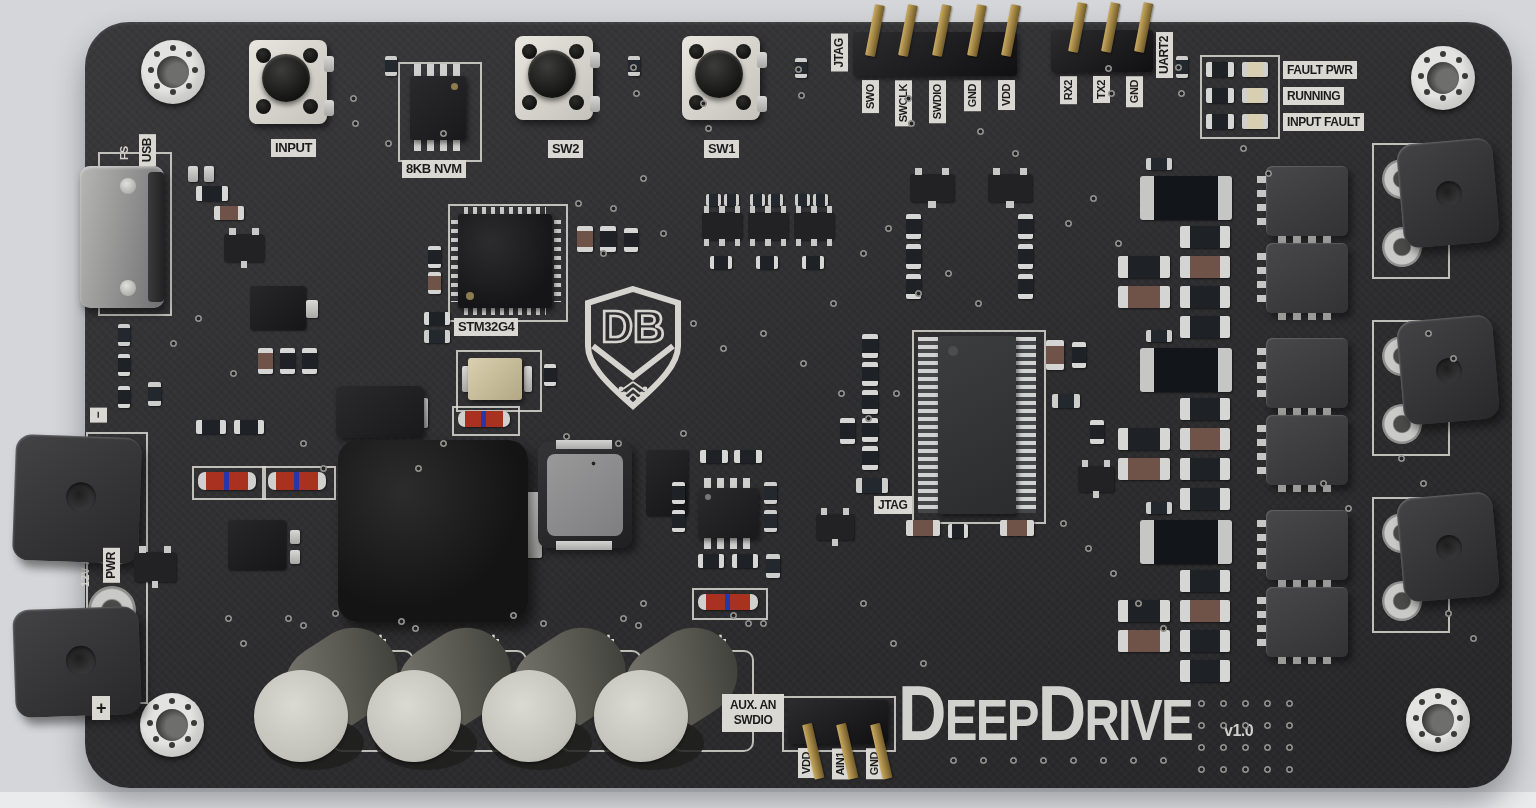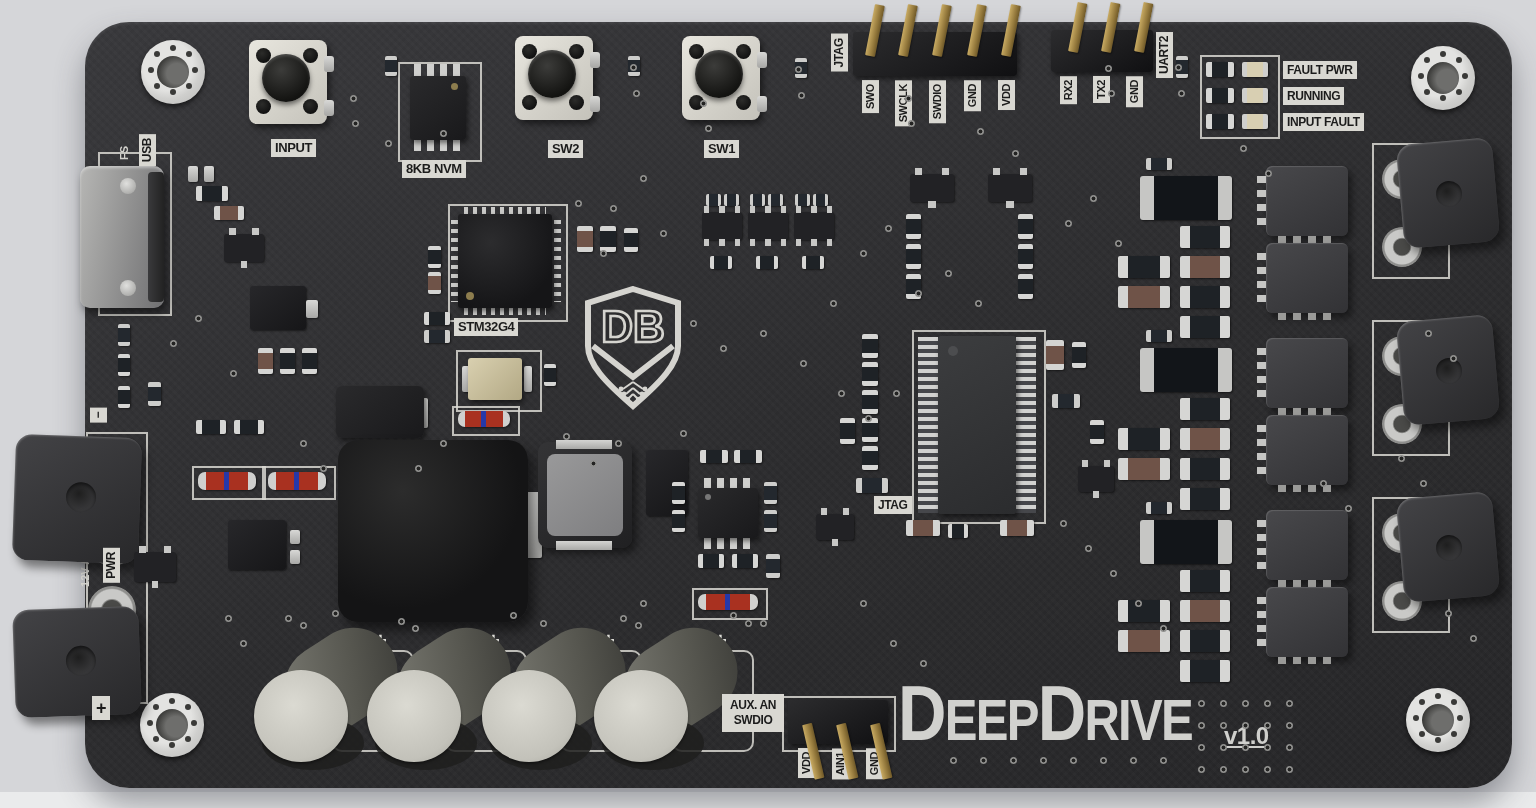--- a/index.html
+++ b/index.html
@@ -120,21 +120,21 @@
 
 3 6px 12px);}
   .usb .m1,.usb .m2{position:absolute;left:40px;width:16px;height:16px;border-radius:50%;
        background:radial-gradient(circle at 40% 35%,#e0e0de,#9b9b99);}
   .usb .m1{top:12px}.usb .m2{bottom:12px}
   
   .logo{position:absolute;left:898px;top:678px;display:flex;align-items:baseline;color:#d1d1ce;
        font-weight:bold;letter-spacing:-2px;transform:scaleX(.86);transform-origin:left bottom;}
   .logo .big{font-size:78px;line-height:70px;}
   .logo .small{font-size:57px;line-height:70px;}
-  .ver{position:absolute;left:1224px;top:722px;color:#cfcfcc;font-weight:bold;font-size:24px;letter-spacing:-.5px;text-decoration:underline;}
+  .ver{position:absolute;left:1224px;top:722px;color:#cfcfcc;font-weight:bold;font-size:16px;letter-spacing:-.5px;}
   .ledchip{position:absolute;height:15px;}
 </style>
 </head>
 <body>
 
 <div class="stage">
   <div class="floor"></div>
   <div class="board"></div>
 
   <div class="hole" style="left:141px;top:40px">

